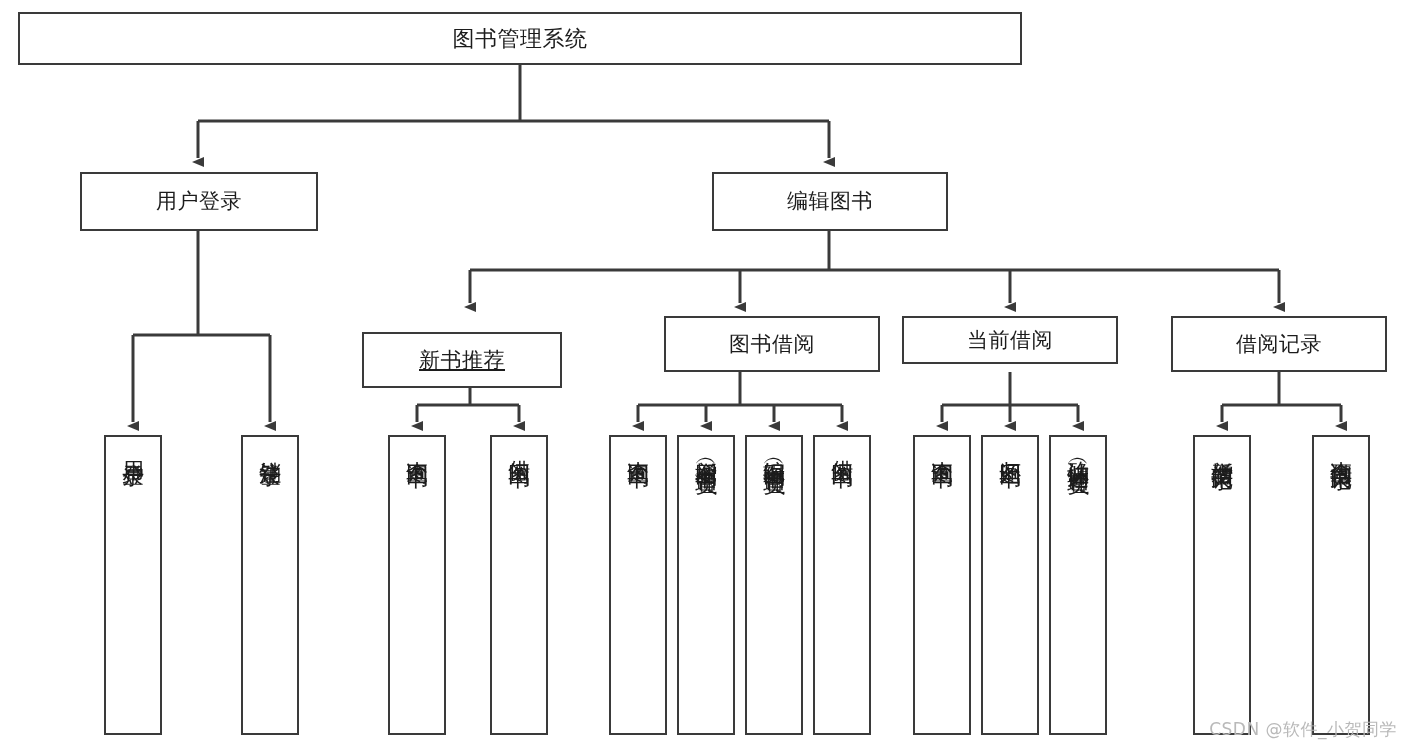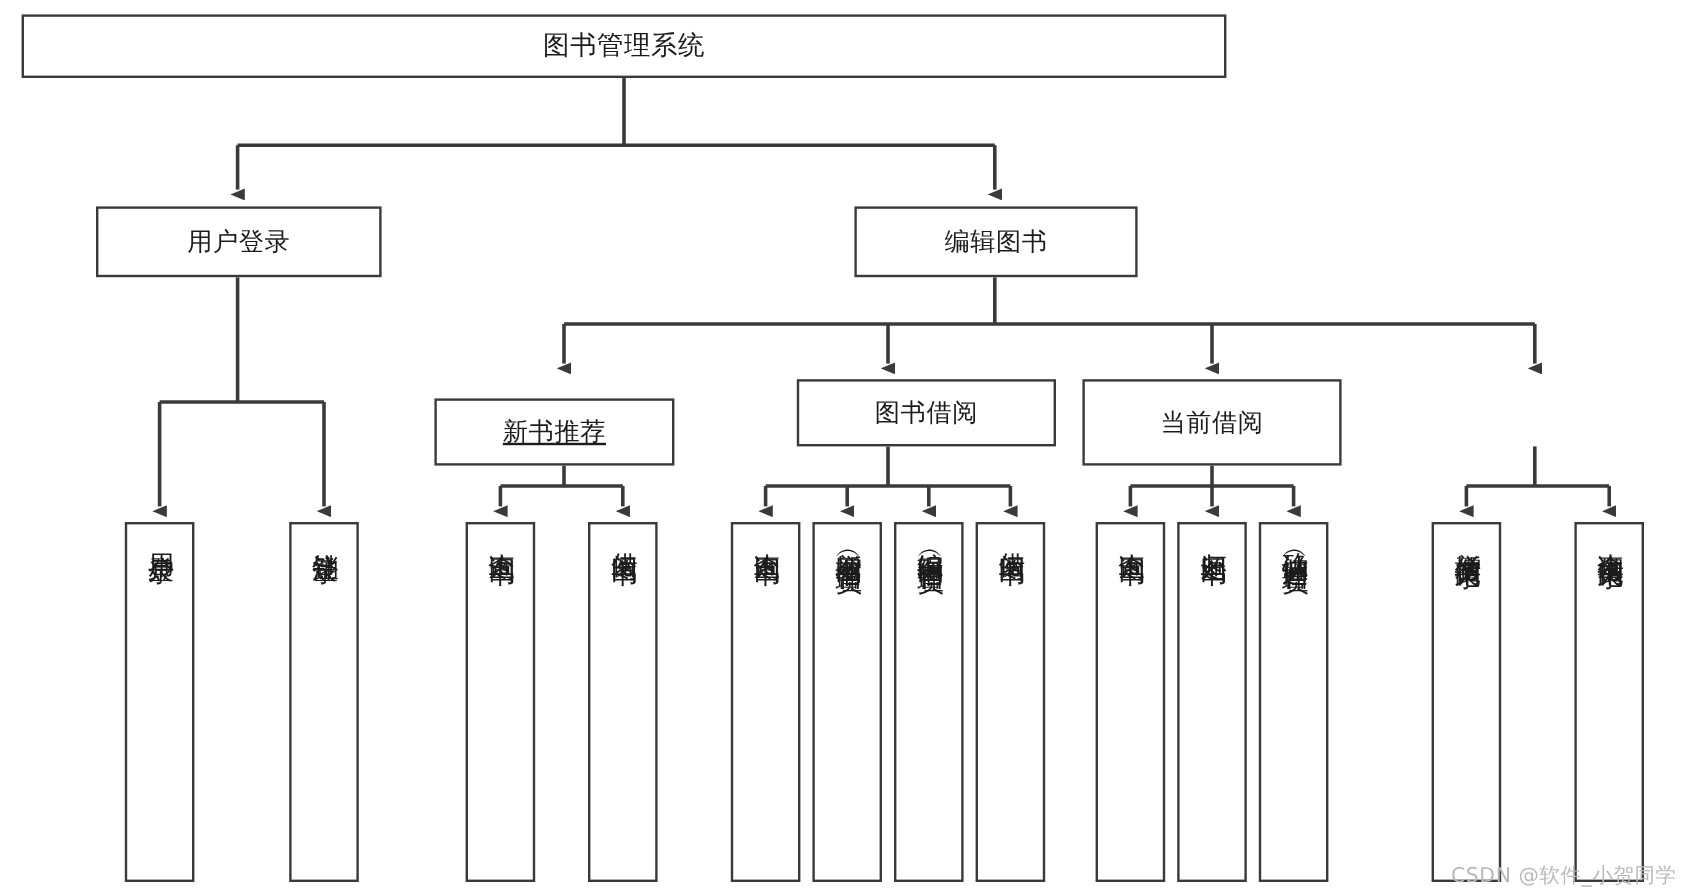--- a/index.html
+++ b/index.html
@@ -144,22 +144,25 @@
   <div class="node horiz" style="left:712px; top:172px; width:236px; height:59px;">
     <span class="node-label">编辑图书</span>
   </div>
 
   <div class="node horiz" style="left:362px; top:332px; width:200px; height:56px;text-decoration:underline;">
     <span class="node-label">新书推荐</span>
   </div>
   <div class="node horiz" style="left:632px; top:316px; width:216px; height:56px;margin-left:32px;">
     <span class="node-label">图书借阅</span>
   </div>
-  <div class="node horiz" style="left:902px; top:316px; width:216px; height:72px;">
+  <div class="node horiz" style="left:902px; top:316px; width:216px; height:48px;">
     <span class="node-label">当前借阅</span>
+  </div>
+  <div class="node horiz" style="left:1171px; top:316px; width:216px; height:56px;">
+    <span class="node-label">借阅记录</span>
   </div>
 
   <div class="node vert" style="left:104px; top:435px; width:58px; height:300px;">
     <span class="node-label">用户登录</span>
   </div>
   <div class="node vert" style="left:241px; top:435px; width:58px; height:300px;">
     <span class="node-label">注销登录</span>
   </div>
 
   <div class="node vert" style="left:388px; top:435px; width:58px; height:300px;">

